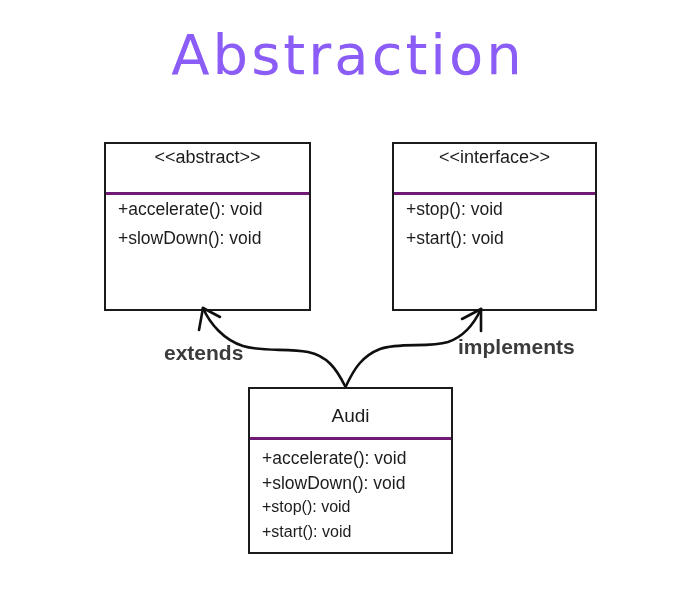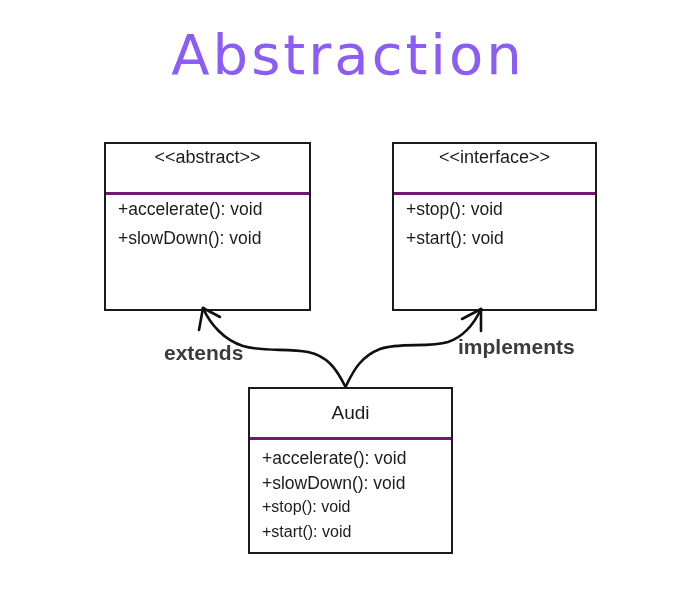--- a/index.html
+++ b/index.html
@@ -39,23 +39,23 @@
   .box-audi     { left: 248px; top: 387px; width: 205px; height: 167px; }
   .uml-header {
     box-sizing: border-box;
     height: 51px;
     border-bottom: 3px solid #701a75;
     text-align: center;
     padding-top: 2px;
   }
   .box-audi .uml-header {
     display: flex;
-    align-items: flex-start;
+    align-items: center;
     justify-content: center;
-    padding-top: 12px;
+    padding-top: 4px;
   }
   .stereotype, .class-name {
     font-size: 18px;
     line-height: 23px;
     white-space: nowrap;
   }
   .box-audi .class-name { font-size: 19px; }
   .uml-methods { padding: 0 0 0 12px; }
   .method {
     font-size: 17.5px;

